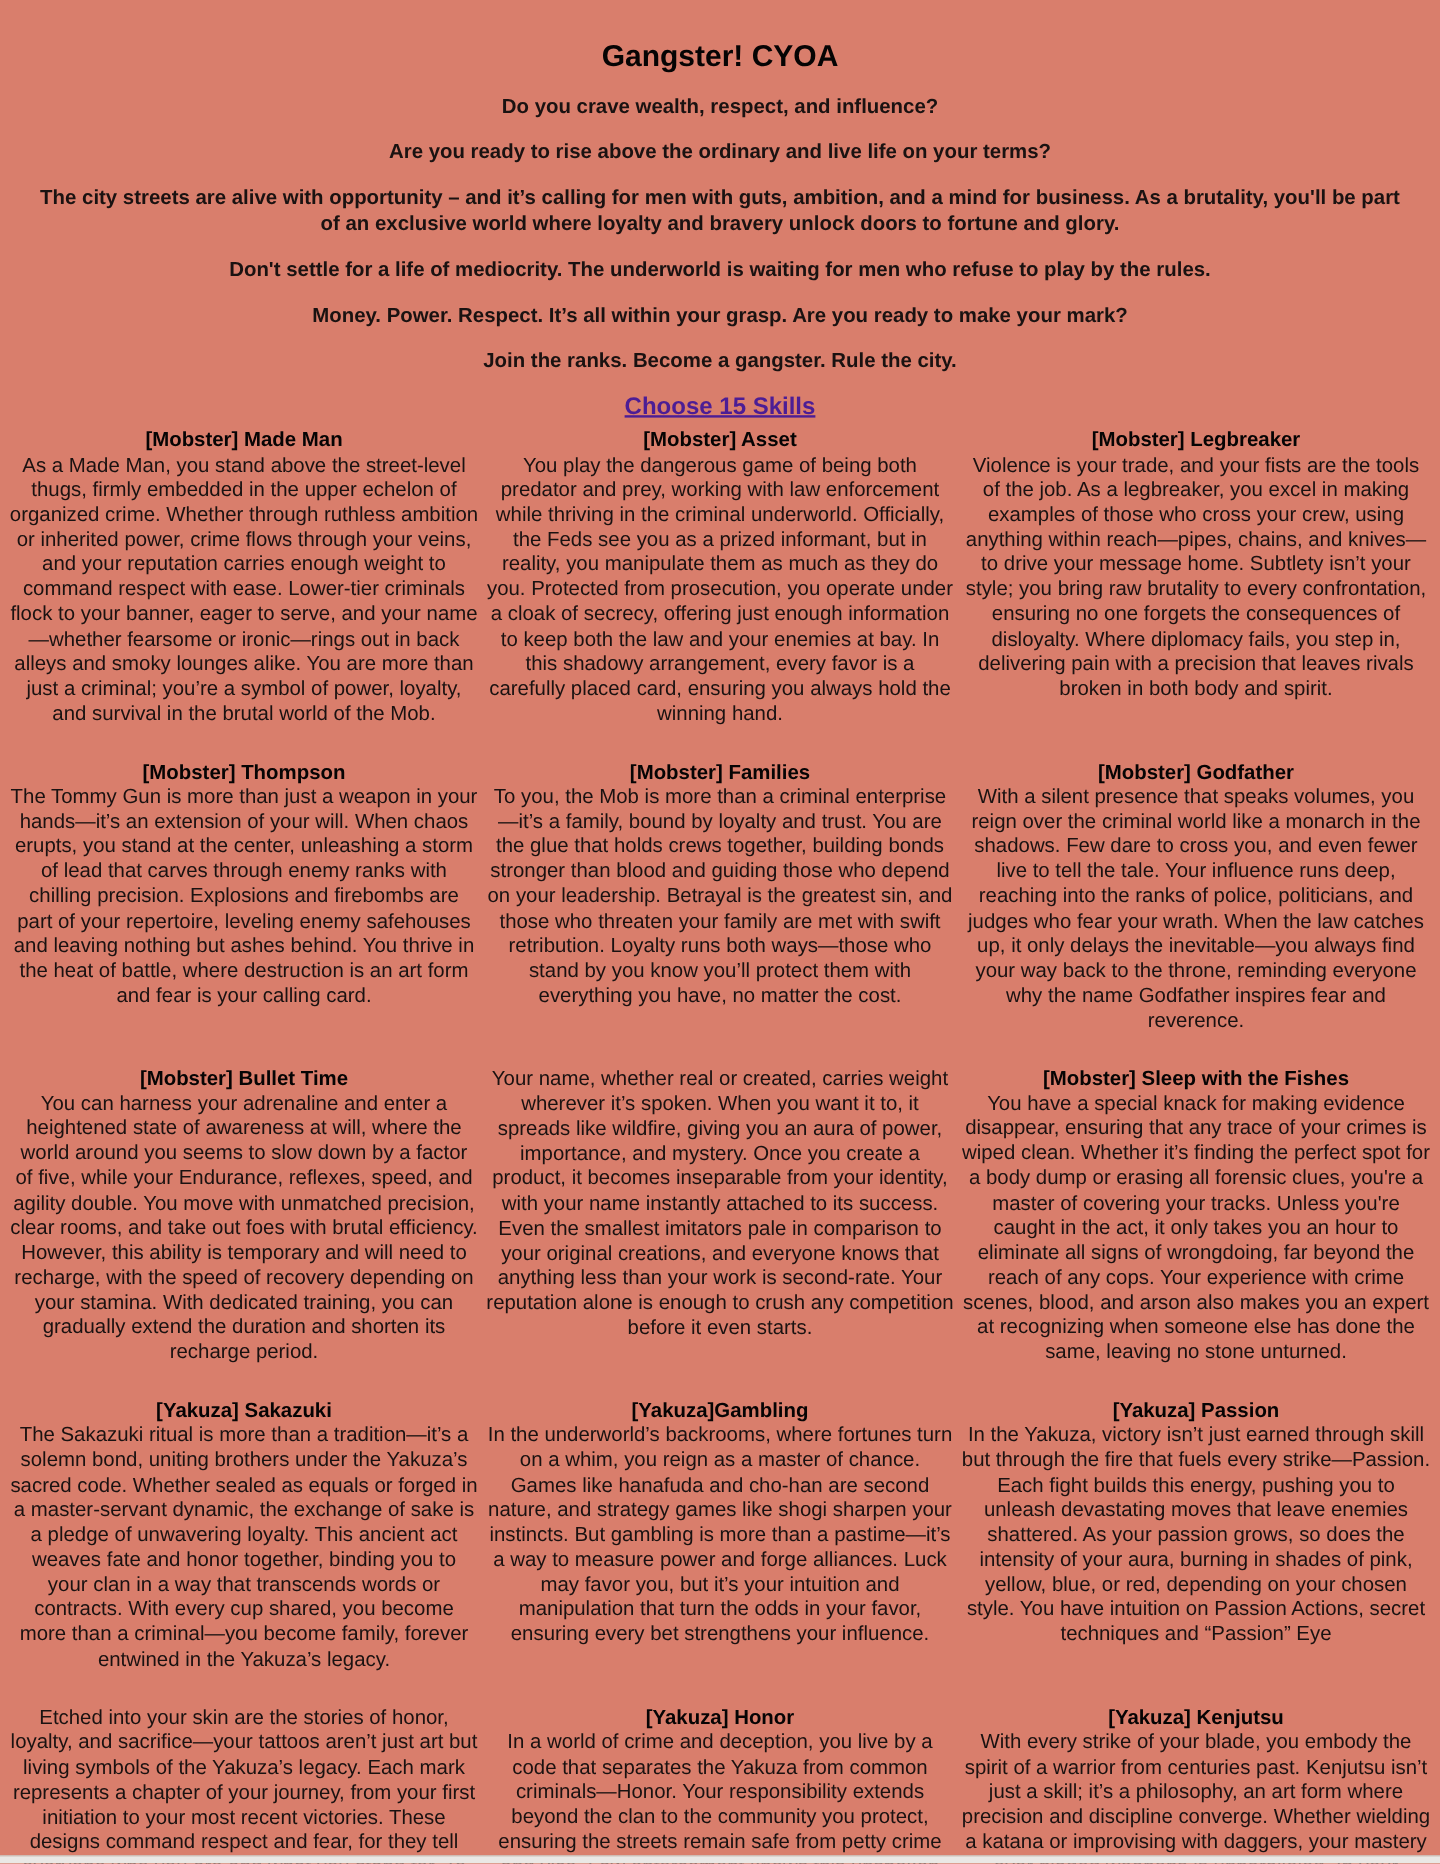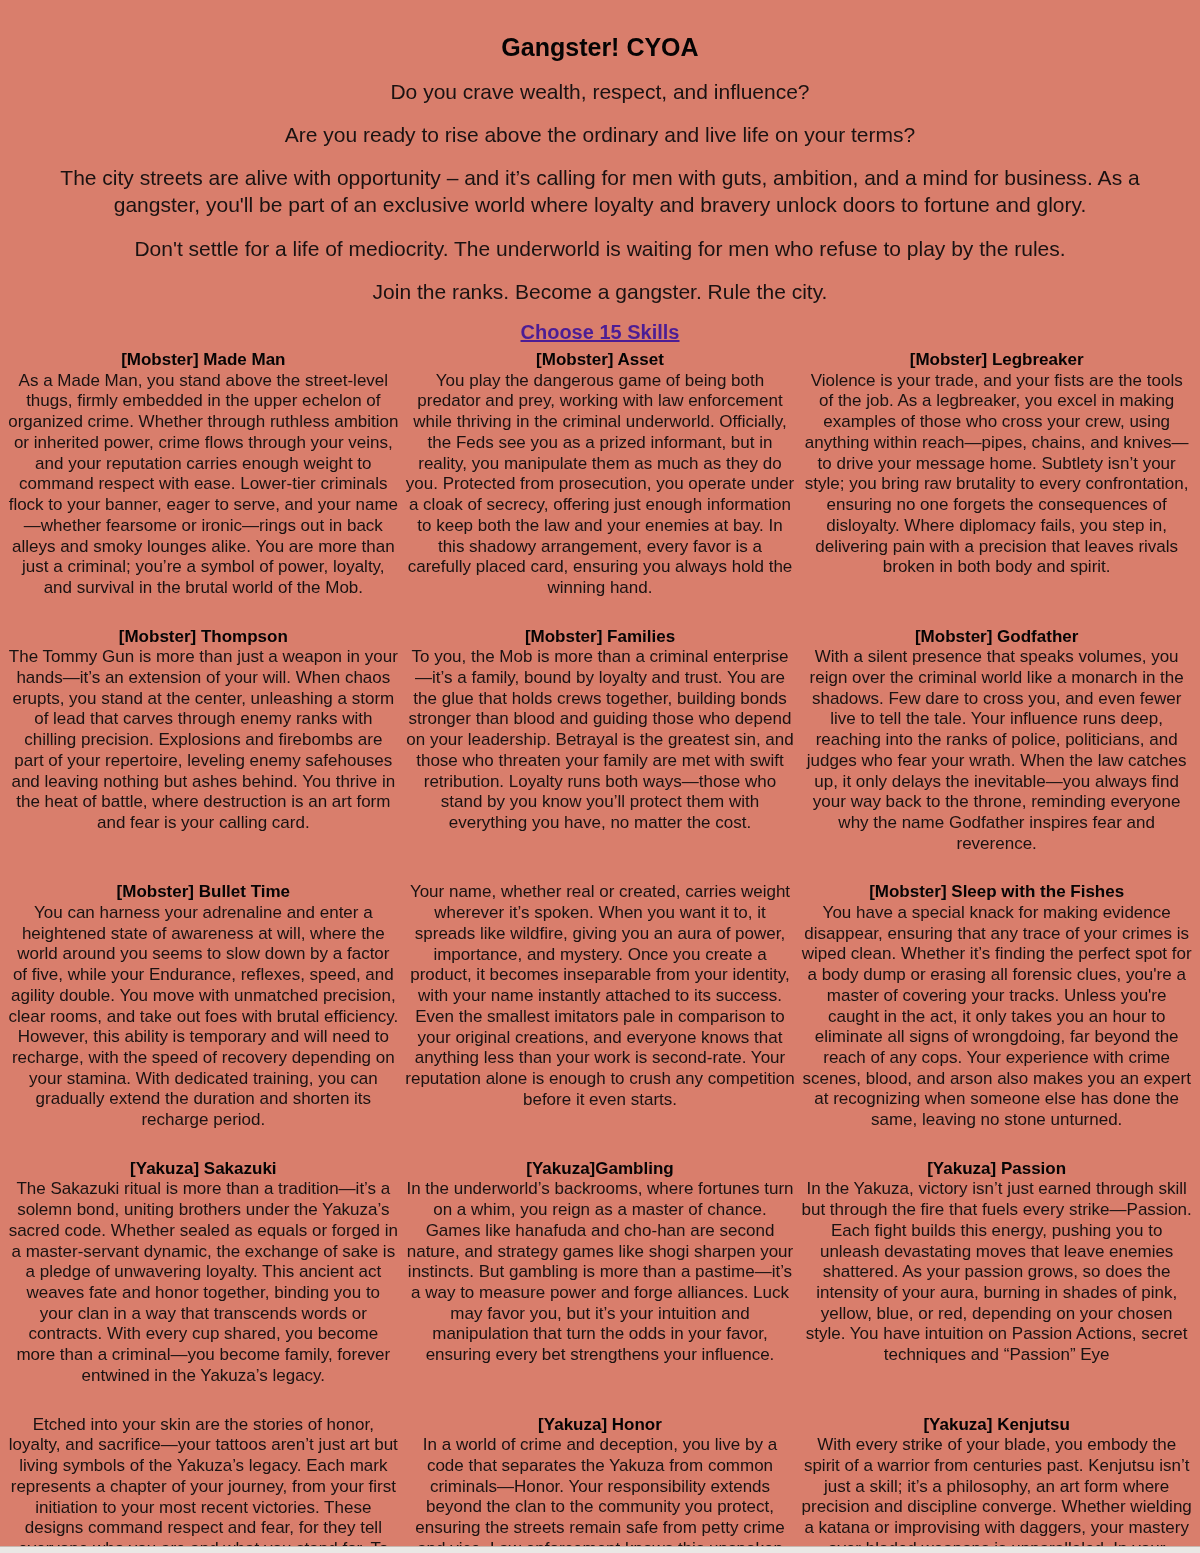--- a/index.html
+++ b/index.html
@@ -22,23 +22,24 @@
     text-align: center;
   }
   .page-title {
     font-size: 25px;
     font-weight: bold;
     color: #060404;
     margin: 0 0 8px 0;
     line-height: 1.1;
   }
   .intro-line {
-    font-size: 21px;
+    font-size: 17px;
     line-height: 1.3;
     margin: 16px;
+    font-weight: bold;
   }
   .section-heading {
     font-size: 20px;
     font-weight: bold;
     color: #4c1d95;
     text-decoration: underline;
     margin: 7px 0 6px 0;
     line-height: 1.15;
   }
   .skills-grid {
@@ -72,22 +73,23 @@
 </style>
 </head>
 <body>
 
 <div class="page">
 
   <header>
     <h1 class="page-title">Gangster! CYOA</h1>
     <p class="intro-line">Do you crave wealth, respect, and influence?</p>
     <p class="intro-line">Are you ready to rise above the ordinary and live life on your terms?</p>
-    <p class="intro-line">The city streets are alive with opportunity – and it’s calling for men with guts, ambition, and a mind for business. As a gangster, you'll be part of an exclusive world where loyalty and bravery unlock doors to fortune and glory.</p>
+    <p class="intro-line">The city streets are alive with opportunity – and it’s calling for men with guts, ambition, and a mind for business. As a brutality, you'll be part of an exclusive world where loyalty and bravery unlock doors to fortune and glory.</p>
     <p class="intro-line">Don't settle for a life of mediocrity. The underworld is waiting for men who refuse to play by the rules.</p>
+    <p class="intro-line">Money. Power. Respect. It’s all within your grasp. Are you ready to make your mark?</p>
     <p class="intro-line">Join the ranks. Become a gangster. Rule the city.</p>
     <h2 class="section-heading">Choose 15 Skills</h2>
   </header>
 
   <main class="skills-grid">
 
     <section class="skill">
       <h3 class="skill-title">[Mobster] Made Man</h3>
       <p class="skill-body">As a Made Man, you stand above the street-level thugs, firmly embedded in the upper echelon of organized crime. Whether through ruthless ambition or inherited power, crime flows through your veins, and your reputation carries enough weight to command respect with ease. Lower-tier criminals flock to your banner, eager to serve, and your name—whether fearsome or ironic—rings out in back alleys and smoky lounges alike. You are more than just a criminal; you’re a symbol of power, loyalty, and survival in the brutal world of the Mob.</p>
     </section>

